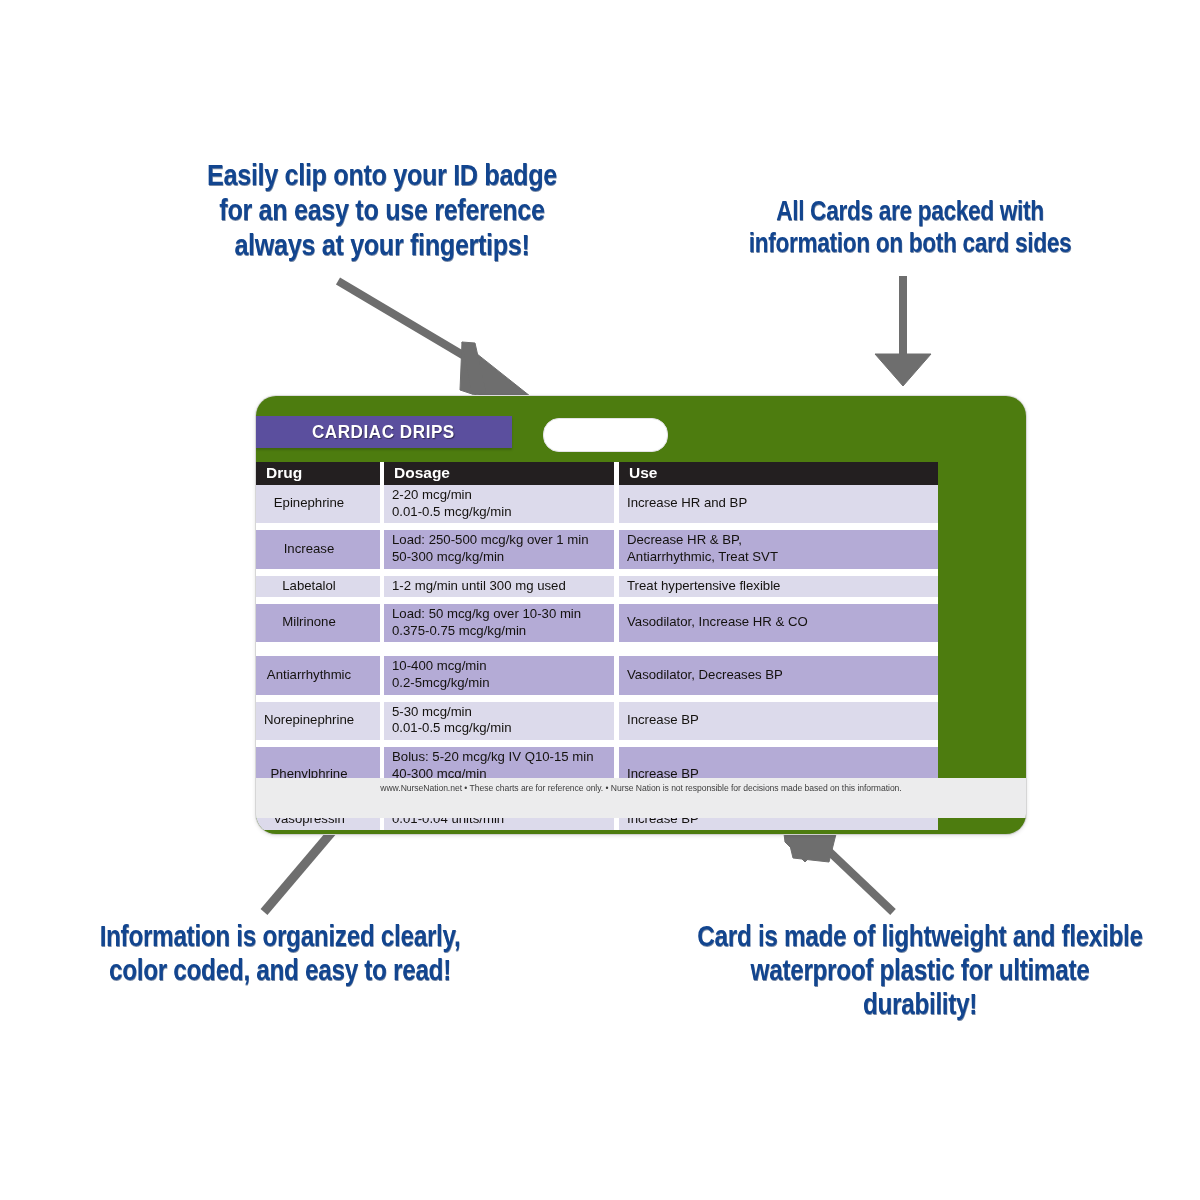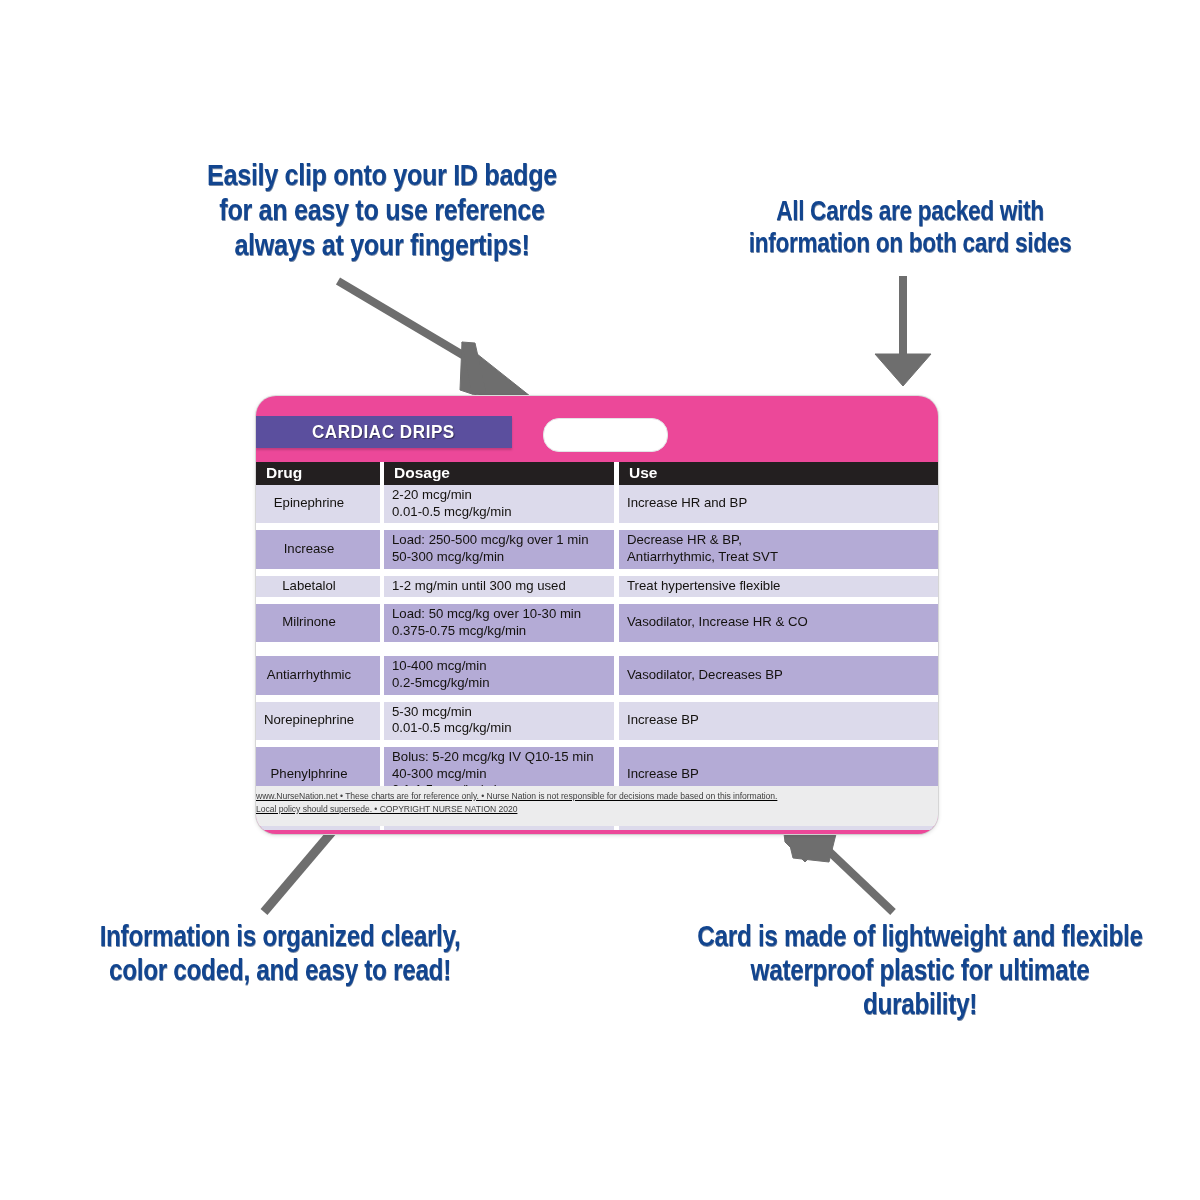--- a/index.html
+++ b/index.html
@@ -30,22 +30,22 @@
   #annot-plastic{ left:645px; top:920px; width:550px; font-size:29px; }
   .annot div { display:block; }
 
   
   .arrow { position:absolute; }
 
   
   #card {
     position:absolute;
     left:256px; top:396px;
-    width:682px; height:438px;
-    background:#ec4899;
+    width:770px; height:438px;
+    background:#4d7c0f;
     border-radius:20px;
     box-shadow:0 1px 4px rgba(0,0,0,0.17), 0 0 0 1px #e6e6e6;
     overflow:hidden;
   }
   #card-inner { position:relative; width:100%; height:100%; }
 
   #title-bar {
     position:absolute; left:0; top:20px;
     width:256px; height:32px;
     background:#5b4f9e;
@@ -109,26 +109,26 @@
     text-align:center;
     padding-left:2px; padding-right:20px;
   }
   #drug-table td.gapcell { background:#ffffff !important; padding:0; }
 
   tr.band-light td { background:#dcdaeb; }
   tr.band-dark  td { background:#b4abd6; }
   tr.sep td { background:#ffffff; height:2px; padding:0; font-size:0; line-height:0; }
 
   #footer {
-    position:absolute; left:0; right:0; bottom:8px;
+    position:absolute; left:0; right:0; bottom:16px;
     height:40px;
     background:#ececed;
+    text-align:center;
     padding-top:4px;
     box-sizing:border-box;
-    text-decoration:underline;
   }
   #footer div {
     font-size:8.6px;
     color:#3d3d3d;
     line-height:1.5;
     letter-spacing:-0.05px;
   }
 </style>
 </head>
 <body>
@@ -340,17 +340,16 @@
           <td class="gapcell"></td>
           <td>
             <div>Increase BP</div>
           </td>
         </tr>
       </tbody>
     </table>
 
     <div id="footer">
       <div>www.NurseNation.net • These charts are for reference only. • Nurse Nation is not responsible for decisions made based on this information.</div>
-      <div>Local policy should supersede. • COPYRIGHT NURSE NATION 2020</div>
     </div>
 
   </div>
 </div>
 
 </body></html>

